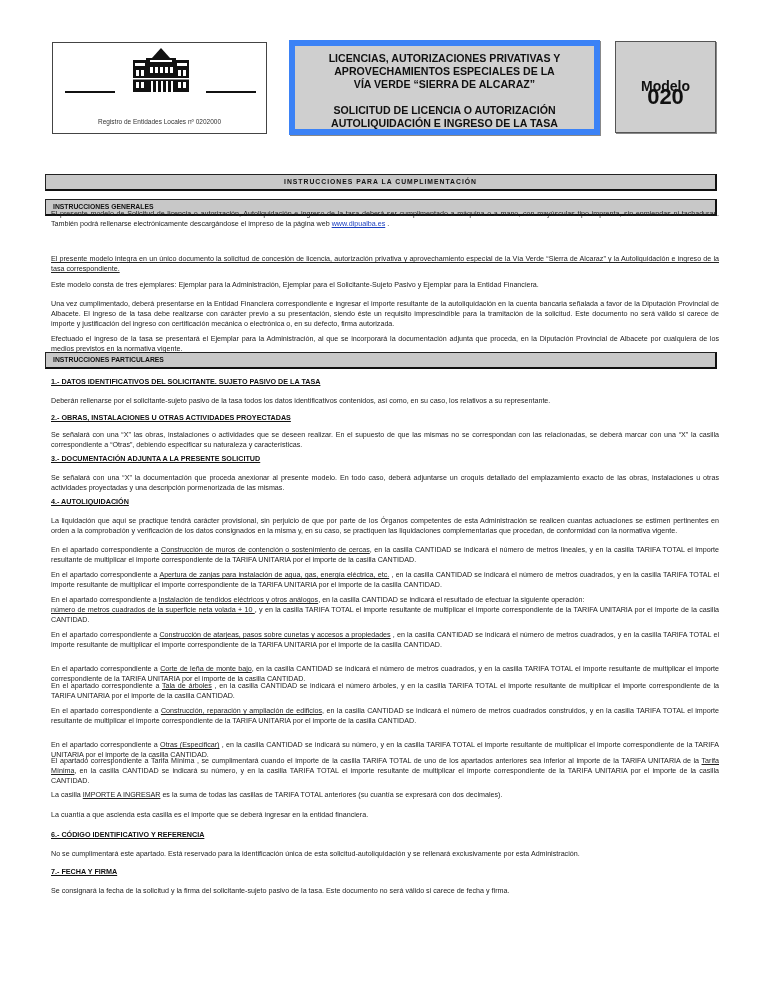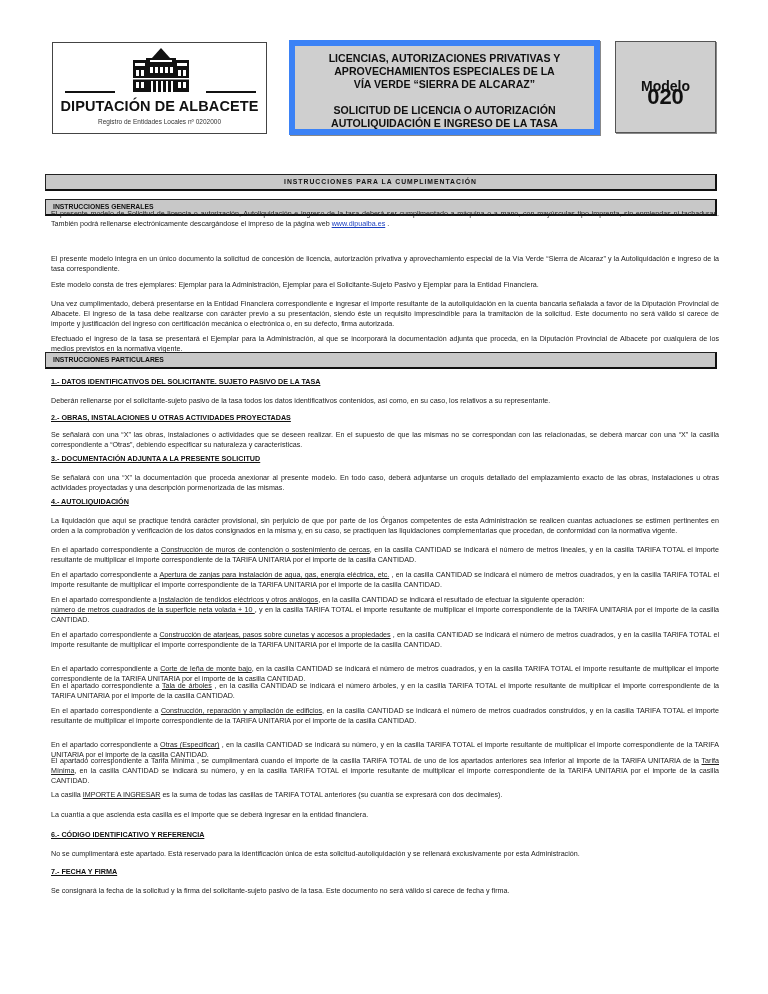--- a/index.html
+++ b/index.html
@@ -63,21 +63,20 @@
     <rect x="48" y="34" width="3" height="6" fill="#fff"></rect>
     <rect x="53" y="34" width="3" height="6" fill="#fff"></rect>
     <rect x="21" y="33" width="2" height="11" fill="#fff"></rect>
     <rect x="26" y="33" width="2" height="11" fill="#fff"></rect>
     <rect x="31" y="33" width="2" height="11" fill="#fff"></rect>
     <rect x="36" y="33" width="2" height="11" fill="#fff"></rect>
     <rect x="41" y="33" width="2" height="11" fill="#fff"></rect>
   </svg>
   <div class="logo-lines" style="left:12px; width:50px;"></div>
   <div class="logo-lines" style="left:153px; width:50px;"></div>
-  <div class="logo-title">DIPUTACIÓN DE ALBACETE</div>
   <div class="logo-sub">Registro de Entidades Locales nº 0202000</div>
 </div>
 
 <div class="abs center-box">
   <div class="t1">
     <div>LICENCIAS, AUTORIZACIONES PRIVATIVAS Y</div>
     <div>APROVECHAMIENTOS ESPECIALES DE LA</div>
     <div>VÍA VERDE “SIERRA DE ALCARAZ”</div>
   </div>
   <div class="t2">
@@ -90,21 +89,21 @@
   <div class="lbl">Modelo</div>
   <div class="num">020</div>
 </div>
 
 <div class="abs bar center" style="top:174px;">INSTRUCCIONES PARA LA CUMPLIMENTACIÓN</div>
 <div class="abs bar left" style="top:199px;">INSTRUCCIONES GENERALES</div>
 
 <div class="abs para" style="top:209px;">
   <span>El presente modelo de Solicitud de licencia o autorización, Autoliquidación e ingreso de la tasa deberá ser cumplimentado a máquina o a mano, con mayúsculas tipo imprenta, sin enmiendas ni tachaduras. También podrá rellenarse electrónicamente descargándose el impreso de la página web </span><a class="link">www.dipualba.es</a><span> .</span>
 </div>
-<div class="abs para" style="top:254px;">El presente modelo integra en un único documento la solicitud de concesión de licencia, autorización privativa y  aprovechamiento especial de la Vía Verde “Sierra de Alcaraz” y la Autoliquidación e ingreso de la tasa correspondiente.</div>
+<div class="abs para" style="top:254px;text-decoration:underline;">El presente modelo integra en un único documento la solicitud de concesión de licencia, autorización privativa y  aprovechamiento especial de la Vía Verde “Sierra de Alcaraz” y la Autoliquidación e ingreso de la tasa correspondiente.</div>
 <div class="abs para" style="top:280px;">Este modelo consta de tres ejemplares: Ejemplar para la Administración, Ejemplar para el Solicitante-Sujeto Pasivo y Ejemplar para la Entidad Financiera.</div>
 <div class="abs para" style="top:299px;">Una vez cumplimentado, deberá presentarse en la Entidad Financiera correspondiente e ingresar el importe resultante de la autoliquidación en la cuenta bancaria señalada a favor de la Diputación Provincial de Albacete. El ingreso de la tasa debe realizarse con carácter previo a su presentación, siendo éste un requisito imprescindible para la tramitación de la solicitud. Este documento no será válido si carece de importe y justificación del ingreso con certificación mecánica o electrónica o, en su defecto, firma autorizada.</div>
 <div class="abs para" style="top:334px;">Efectuado el ingreso de la tasa se presentará el Ejemplar para la Administración, al que se incorporará la documentación adjunta que proceda,  en la Diputación Provincial de Albacete por cualquiera de los medios previstos en la normativa vigente.</div>
 
 <div class="abs bar left" style="top:352px;">INSTRUCCIONES PARTICULARES</div>
 
 <div class="abs head" style="top:377px;">1.- DATOS IDENTIFICATIVOS DEL SOLICITANTE. SUJETO PASIVO DE LA TASA</div>
 <div class="abs para" style="top:396px;">Deberán rellenarse por el solicitante-sujeto pasivo de la tasa todos los datos identificativos contenidos, así como, en su caso, los relativos a su representante.</div>
 
 <div class="abs head" style="top:413px;">2.- OBRAS, INSTALACIONES U OTRAS ACTIVIDADES PROYECTADAS</div>

